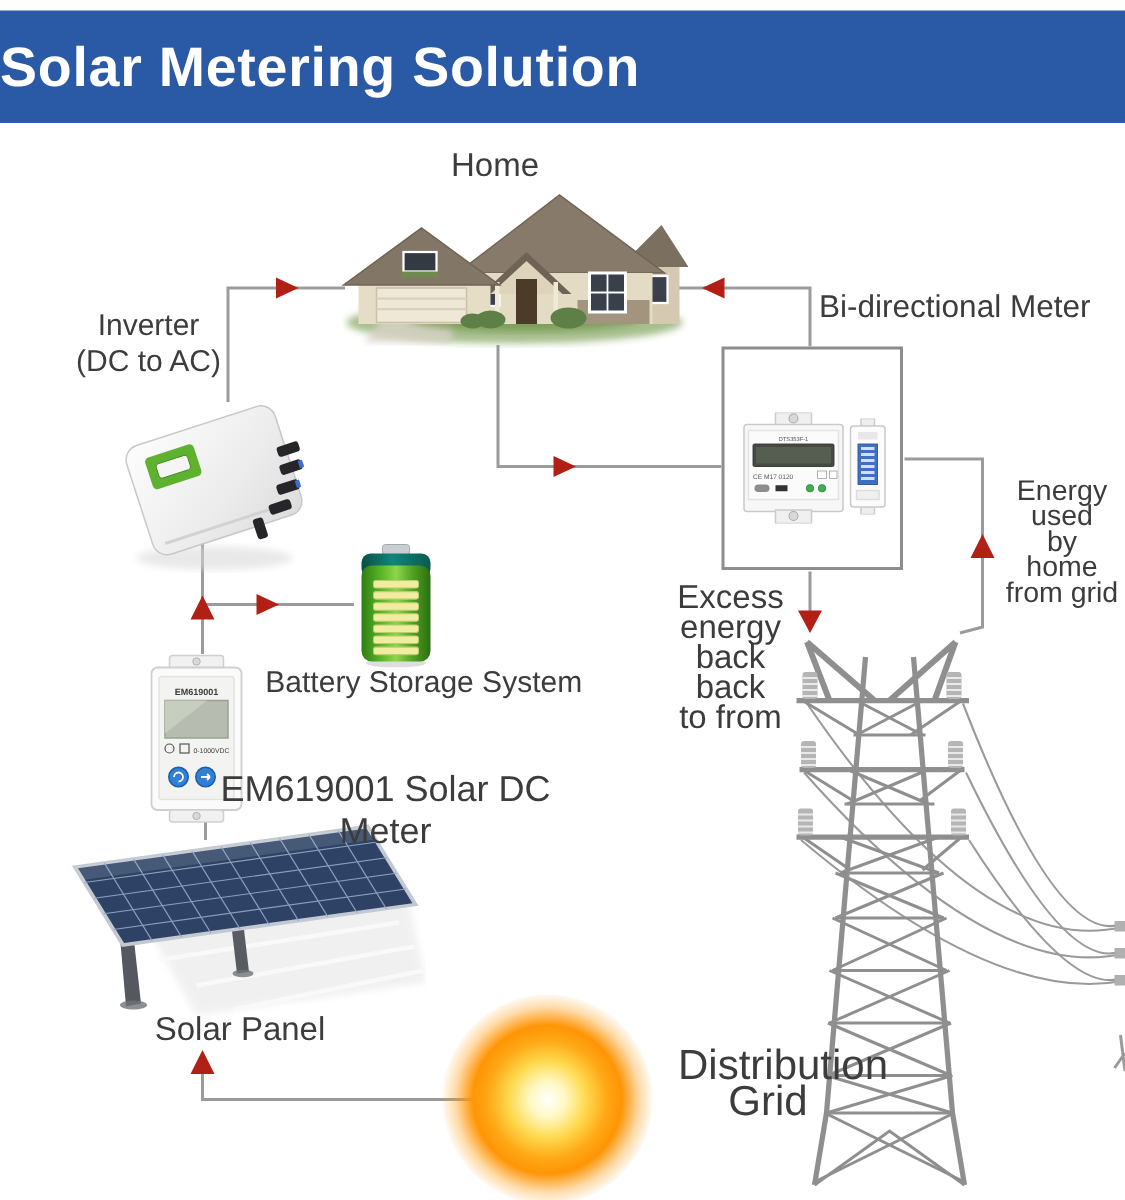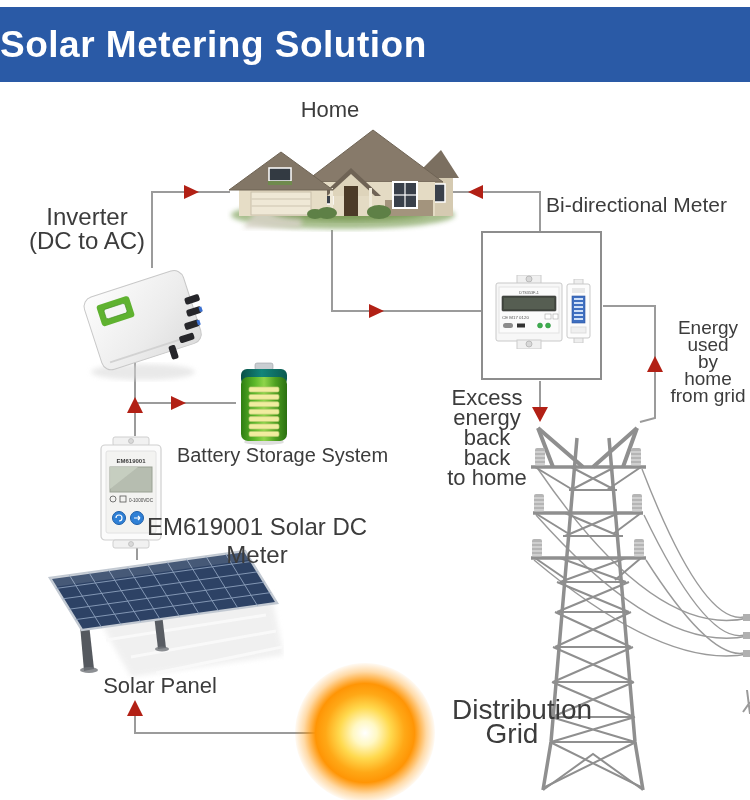--- a/index.html
+++ b/index.html
@@ -11,21 +11,21 @@
     --box-border:#8D8D8D;
   }
   html,body{margin:0;padding:0;background:#fff;}
   .stage{position:relative;width:750px;height:800px;background:#fff;overflow:hidden;
          font-family:"Liberation Sans",sans-serif;}
   .banner{position:absolute;left:0;top:7px;width:750px;height:75px;background:var(--banner-bg);
           display:flex;align-items:center;justify-content:flex-start;}
   .banner h1{margin:0;color:var(--banner-text);font-size:37px;font-weight:bold;letter-spacing:.5px;}
   .label{position:absolute;color:var(--text);text-align:center;}
   .lbl-home{left:280px;top:97px;width:100px;font-size:22px;}
-  .lbl-inverter{left:12px;top:205px;width:150px;font-size:24px;line-height:24px;}
+  .lbl-inverter{left:24px;top:205px;width:150px;font-size:20px;line-height:24px;}
   .lbl-bidir{left:546px;top:193px;width:181px;font-size:21px;}
   .lbl-battery{left:160px;top:444px;width:245px;font-size:20px;}
   .lbl-dcmeter{left:127px;top:513px;width:260px;font-size:24px;}
   .lbl-panel{left:77px;top:673px;width:120px;font-size:22px;margin-left:23px;}
   .lbl-grid{left:452px;top:698px;width:120px;font-size:28px;line-height:24px;}
   .lbl-excess{left:447px;top:388px;width:80px;font-size:22px;line-height:20px;}
   .lbl-energy{left:668px;top:319px;width:80px;font-size:19px;line-height:17px;}
   .abs{position:absolute;}
   .flowlayer{position:absolute;left:0;top:0;width:750px;height:800px;}
   .meterbox{position:absolute;left:481px;top:231px;width:121px;height:149px;
@@ -316,21 +316,21 @@
   <div class="label lbl-grid">
     <div>Distribution</div>
     <div>Grid</div>
   </div>
 
   <div class="label lbl-excess">
     <div>Excess</div>
     <div>energy</div>
     <div>back</div>
     <div>back</div>
-    <div>to home</div>
+    <div>to from</div>
   </div>
 
   <div class="label lbl-energy">
     <div>Energy</div>
     <div>used</div>
     <div>by</div>
     <div>home</div>
     <div>from grid</div>
   </div>
 

